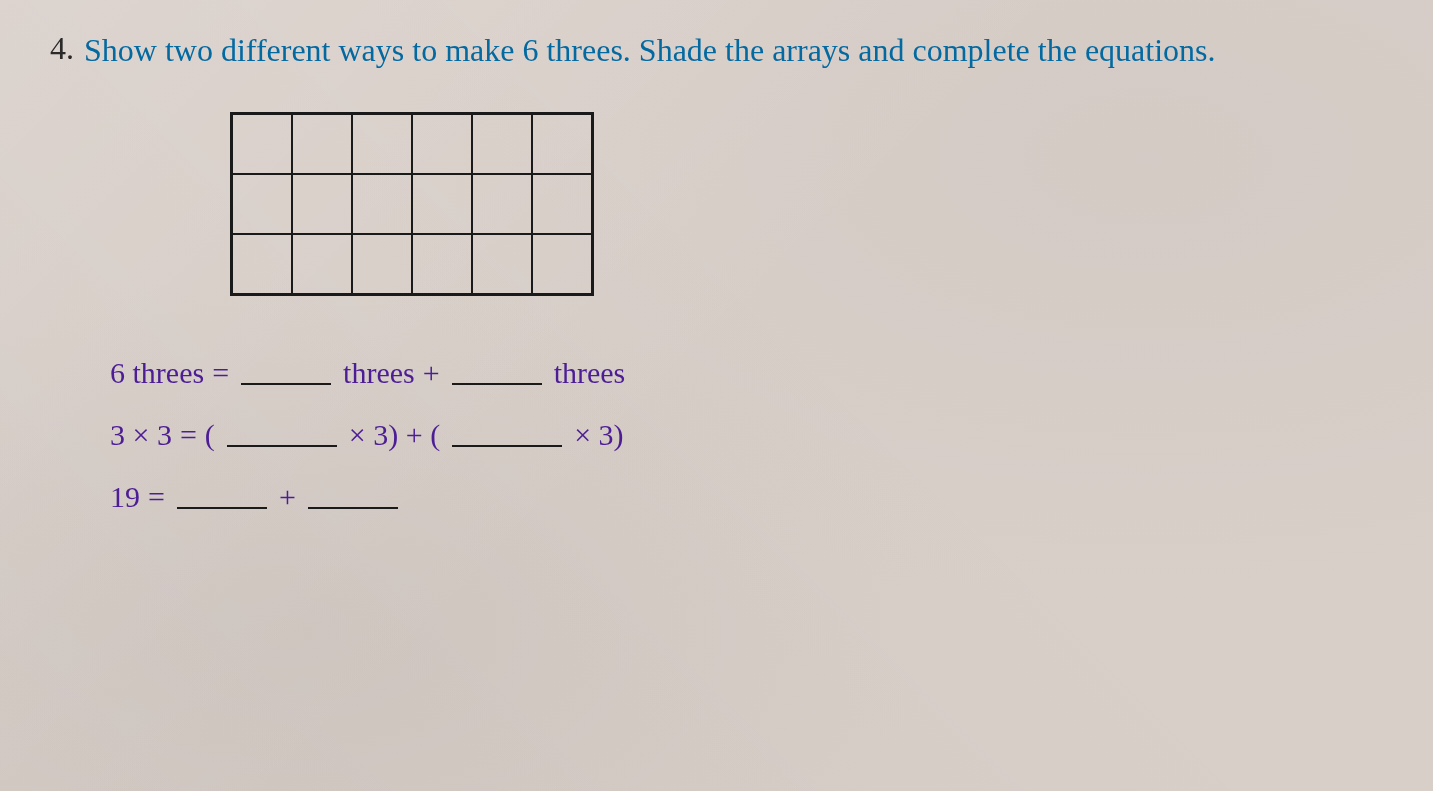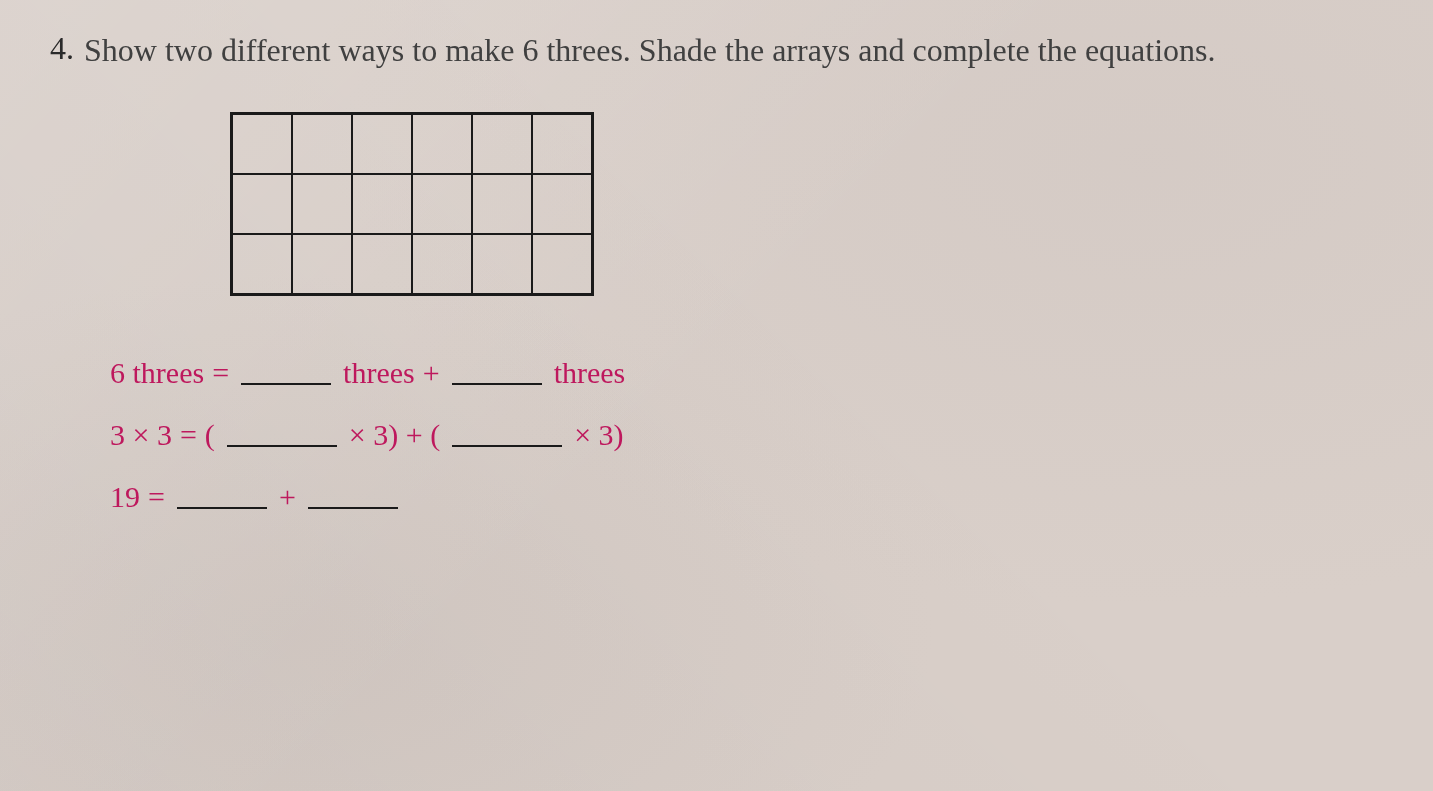--- a/index.html
+++ b/index.html
@@ -47,21 +47,21 @@
 
     .question-number {
       font-size: 32px;
       color: #2a2a2a;
       font-weight: normal;
       flex-shrink: 0;
     }
 
     .question-text {
       font-size: 32px;
-      color: #404040;
+      color: #0369a1;
       font-weight: normal;
       line-height: 1.3;
     }
 
     .grid-container {
       display: flex;
       justify-content: flex-start;
       margin-left: 180px;
       margin-bottom: 60px;
     }
@@ -108,21 +108,21 @@
       display: inline-block;
       width: 110px;
       border-bottom: 2px solid #1a1a1a;
       margin: 0 4px;
       position: relative;
       bottom: -2px;
     }
 
     .eq-label {
       font-size: 30px;
-      color: #be185d;
+      color: #4c1d95;
     }
   </style>
 </head>
 <body>
 
 <div class="page">
 
   <div class="question-header">
     <span class="question-number">4.</span>
     <span class="question-text">Show two different ways to make 6 threes. Shade the arrays and complete the equations.</span>

